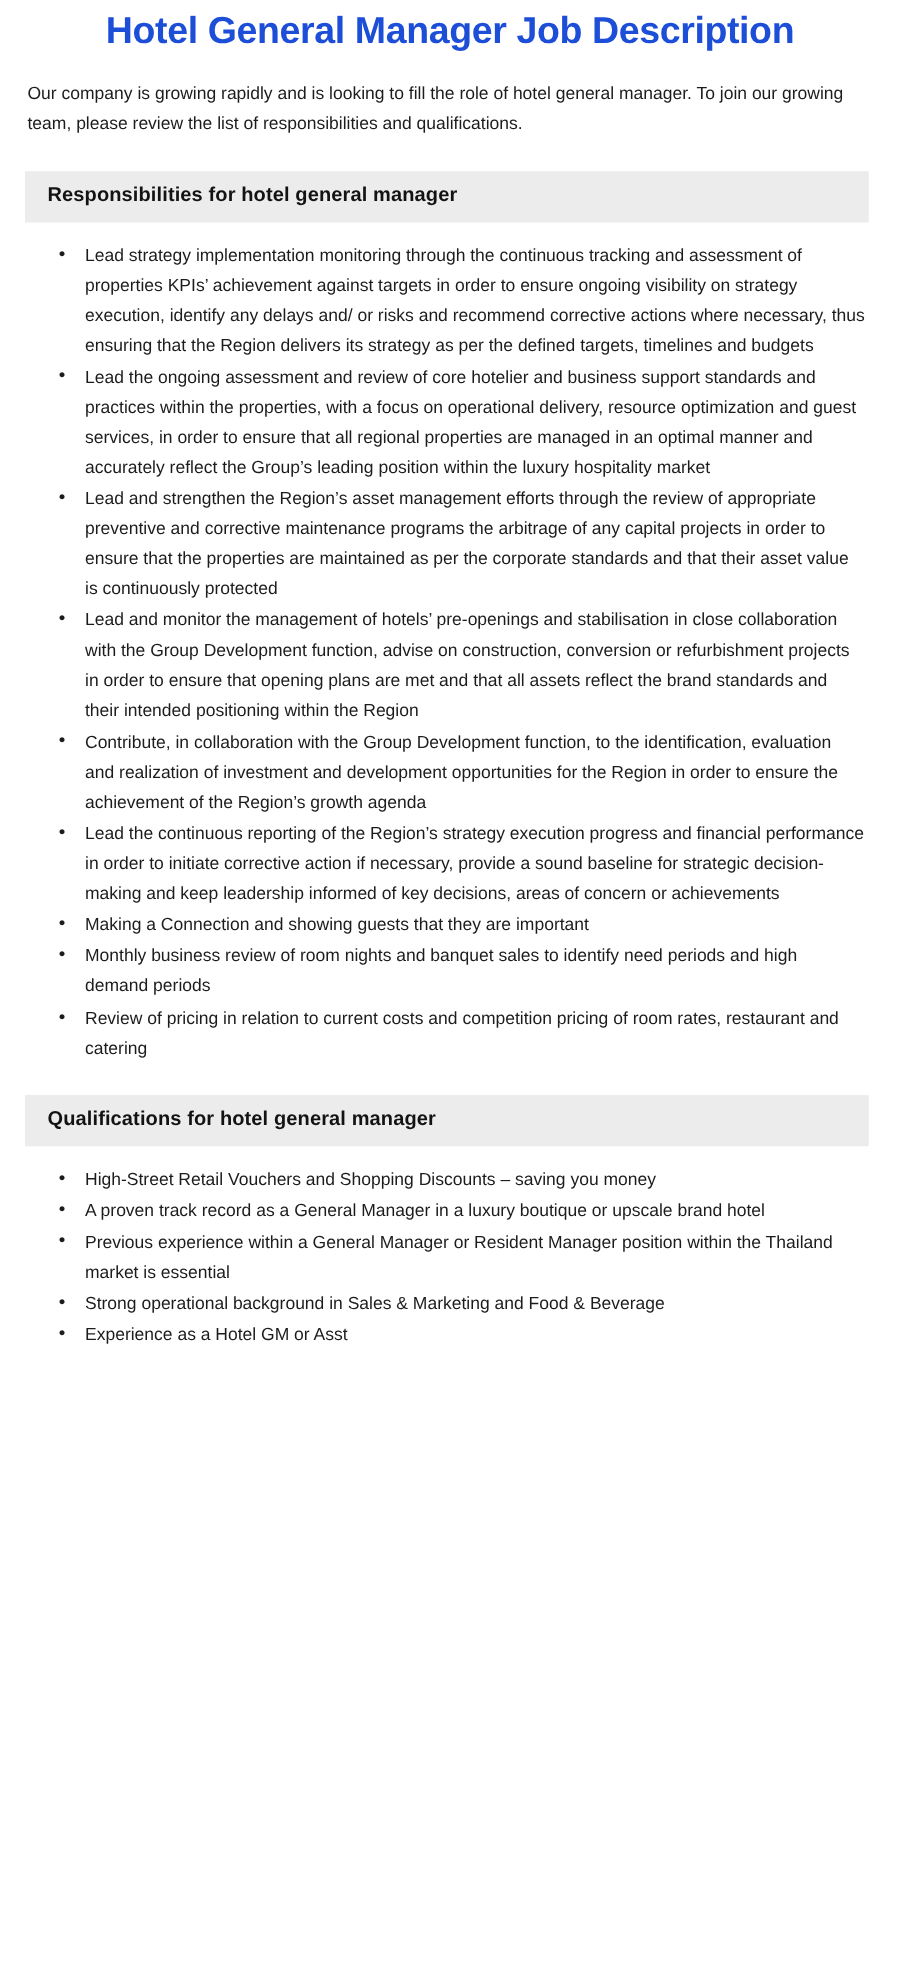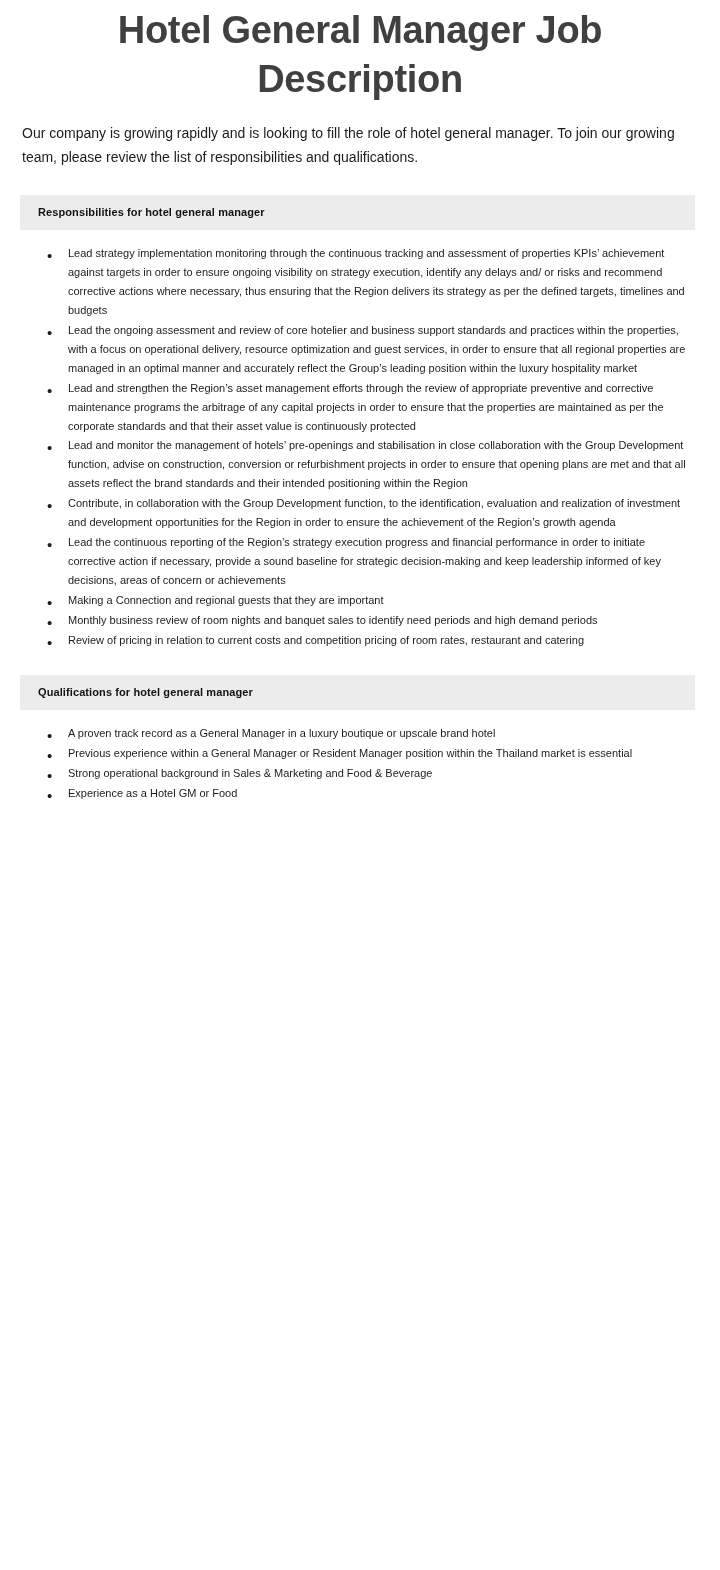--- a/index.html
+++ b/index.html
@@ -17,57 +17,57 @@
 
   .page {
     width: 720px;
     box-sizing: border-box;
     padding: 0;
   }
 
   .doc-title {
     margin: 0;
     padding: 6px 22px 0 22px;
-    font-size: 38px;
+    font-size: 30px;
     line-height: 1.28;
     font-weight: bold;
     text-align: center;
     letter-spacing: -0.3px;
-    color: #404040;
+    color: #1d4ed8;
   }
 
   .intro {
     margin: 0;
     padding: 18px 30px 0 22px;
     font-size: 14px;
     line-height: 1.72;
     color: #1c1c1c;
   }
 
   .section-header {
     margin: 26px 25px 0 20px;
     background: #ececec;
     padding: 11px 0 12px 18px;
-    font-size: 11px;
+    font-size: 16px;
     font-weight: bold;
     color: #131313;
     letter-spacing: 0.1px;
   }
 
   .bullet-list {
     margin: 0;
     padding: 14px 28px 0 46px;
     list-style: none;
   }
 
   .bullet-item {
     position: relative;
     padding-left: 22px;
     margin: 0 0 1px 0;
-    font-size: 11px;
+    font-size: 14px;
     line-height: 1.72;
     color: #1c1c1c;
   }
 
   .bullet-item::before {
     content: "\2022";
     position: absolute;
     left: 1px;
     top: -1px;
     font-size: 15px;
@@ -94,30 +94,31 @@
 
   <div class="section-block responsibilities">
     <div class="section-header">Responsibilities for hotel general manager</div>
     <ul class="bullet-list">
       <li class="bullet-item">Lead strategy implementation monitoring through the continuous tracking and assessment of properties KPIs’ achievement against targets in order to ensure ongoing visibility on strategy execution, identify any delays and/ or risks and recommend corrective actions where necessary, thus ensuring that the Region delivers its strategy as per the defined targets, timelines and budgets</li>
       <li class="bullet-item">Lead the ongoing assessment and review of core hotelier and business support standards and practices within the properties, with a focus on operational delivery, resource optimization and guest services, in order to ensure that all regional properties are managed in an optimal manner and accurately reflect the Group’s leading position within the luxury hospitality market</li>
       <li class="bullet-item">Lead and strengthen the Region’s asset management efforts through the review of appropriate preventive and corrective maintenance programs the arbitrage of any capital projects in order to ensure that the properties are maintained as per the corporate standards and that their asset value is continuously protected</li>
       <li class="bullet-item">Lead and monitor the management of hotels’ pre-openings and stabilisation in close collaboration with the Group Development function, advise on construction, conversion or refurbishment projects in order to ensure that opening plans are met and that all assets reflect the brand standards and their intended positioning within the Region</li>
       <li class="bullet-item">Contribute, in collaboration with the Group Development function, to the identification, evaluation and realization of investment and development opportunities for the Region in order to ensure the achievement of the Region’s growth agenda</li>
       <li class="bullet-item">Lead the continuous reporting of the Region’s strategy execution progress and financial performance in order to initiate corrective action if necessary, provide a sound baseline for strategic decision-making and keep leadership informed of key decisions, areas of concern or achievements</li>
-      <li class="bullet-item">Making a Connection and regional guests that they are important</li>
+      <li class="bullet-item">Making a Connection and showing guests that they are important</li>
       <li class="bullet-item">Monthly business review of room nights and banquet sales to identify need periods and high demand periods</li>
       <li class="bullet-item">Review of pricing in relation to current costs and competition pricing of room rates, restaurant and catering</li>
     </ul>
   </div>
 
   <div class="section-block qualifications">
     <div class="section-header">Qualifications for hotel general manager</div>
     <ul class="bullet-list">
+      <li class="bullet-item">High-Street Retail Vouchers and Shopping Discounts – saving you money</li>
       <li class="bullet-item">A proven track record as a General Manager in a luxury boutique or upscale brand hotel</li>
       <li class="bullet-item">Previous experience within a General Manager or Resident Manager position within the Thailand market is essential</li>
       <li class="bullet-item">Strong operational background in Sales &amp; Marketing and Food &amp; Beverage</li>
-      <li class="bullet-item">Experience as a Hotel GM or Food</li>
+      <li class="bullet-item">Experience as a Hotel GM or Asst</li>
     </ul>
   </div>
 
   <div class="tail-space"></div>
 </div>
 
 </body></html>

